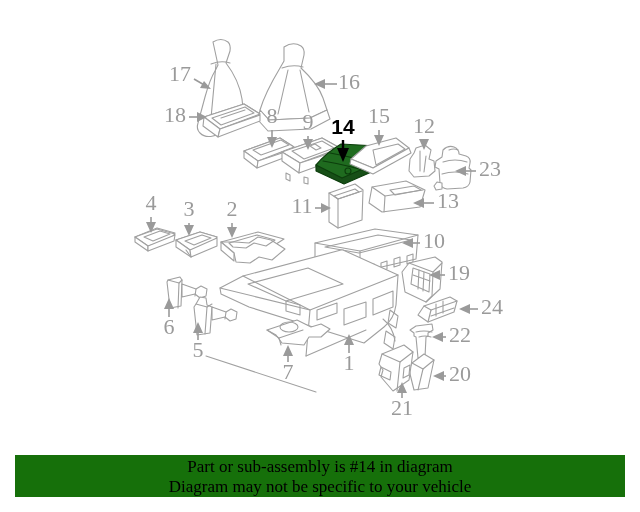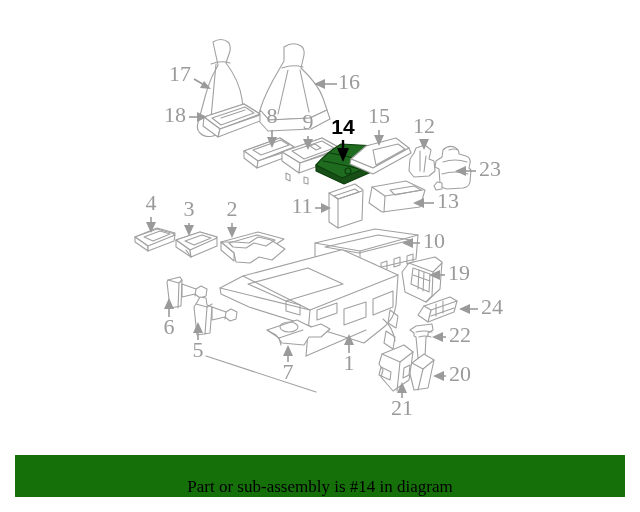--- a/index.html
+++ b/index.html
@@ -459,13 +459,14 @@
       <line class="leader" x1="402" y1="398" x2="402" y2="390"></line>
       <polygon class="leader-head" points="402,382 397,393 407,393"></polygon>
     </g>
     <text class="callout-label" x="402" y="410">21</text>
 
   </svg>
 </div>
 
 <div id="footer-banner">
   <div class="banner-line">Part or sub-assembly is #14 in diagram</div>
+  <div class="banner-line">Diagram may not be specific to your vehicle</div>
 </div>
 
 </body></html>

